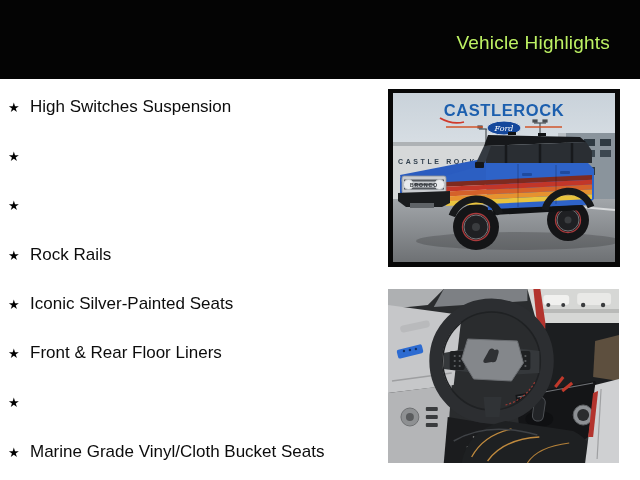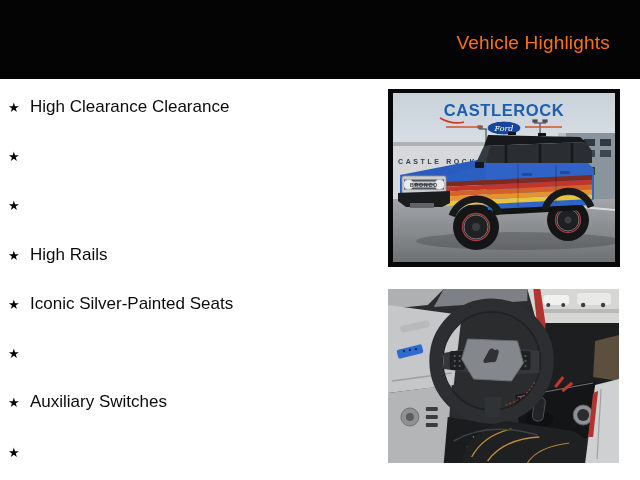--- a/index.html
+++ b/index.html
@@ -5,21 +5,21 @@
   html,body{margin:0;padding:0;background:#ffffff;}
   .screen{
     position:relative;width:640px;height:480px;overflow:hidden;
     background:#ffffff;font-family:"Liberation Sans",sans-serif;
   }
   .header{
     position:absolute;top:0;left:0;width:640px;height:79px;
     background:#040404;display:flex;align-items:center;justify-content:flex-end;
     box-sizing:border-box;padding-right:30px;padding-top:6px;
   }
-  .header-title{color:#f97316;font-size:19px;letter-spacing:0.2px;}
+  .header-title{color:#bef264;font-size:19px;letter-spacing:0.2px;}
   .highlight-list{
     position:absolute;top:82px;left:8px;width:372px;
     list-style:none;margin:0;padding:0;
   }
   .highlight-list li{
     height:49.3px;display:flex;align-items:center;
     font-size:17px;color:#0c0c0c;
   }
   .star{
     width:22px;flex:0 0 22px;font-size:13px;color:#000;
@@ -35,45 +35,46 @@
 
 <div class="screen">
 
   <div class="header">
     <span class="header-title">Vehicle Highlights</span>
   </div>
 
   <ul class="highlight-list">
     <li>
         <span class="star">★</span>
-        <span>High Clearance Clearance</span>
-      </li>
-    <li>
-        <span class="star">★</span>
-      </li>
-    <li>
-        <span class="star">★</span>
-      </li>
-    <li>
-        <span class="star">★</span>
-        <span>High Rails</span>
+        <span>High Switches Suspension</span>
+      </li>
+    <li>
+        <span class="star">★</span>
+      </li>
+    <li>
+        <span class="star">★</span>
+      </li>
+    <li>
+        <span class="star">★</span>
+        <span>Rock Rails</span>
       </li>
     <li>
         <span class="star">★</span>
         <span>Iconic Silver-Painted Seats</span>
       </li>
     <li>
         <span class="star">★</span>
-      </li>
-    <li>
-        <span class="star">★</span>
-        <span>Auxiliary Switches</span>
-      </li>
-    <li>
-        <span class="star">★</span>
+        <span>Front &amp; Rear Floor Liners</span>
+      </li>
+    <li>
+        <span class="star">★</span>
+      </li>
+    <li>
+        <span class="star">★</span>
+        <span>Marine Grade Vinyl/Cloth Bucket Seats</span>
       </li>
   </ul>
 
   <div class="photo-exterior">
     <svg viewBox="0 0 232 178" preserveAspectRatio="none">
       <defs>
         <linearGradient id="sky" x1="0" y1="0" x2="0" y2="1">
           <stop offset="0" stop-color="#c9d2da"></stop>
             <stop offset="1" stop-color="#e7ebee"></stop>
         </linearGradient>

